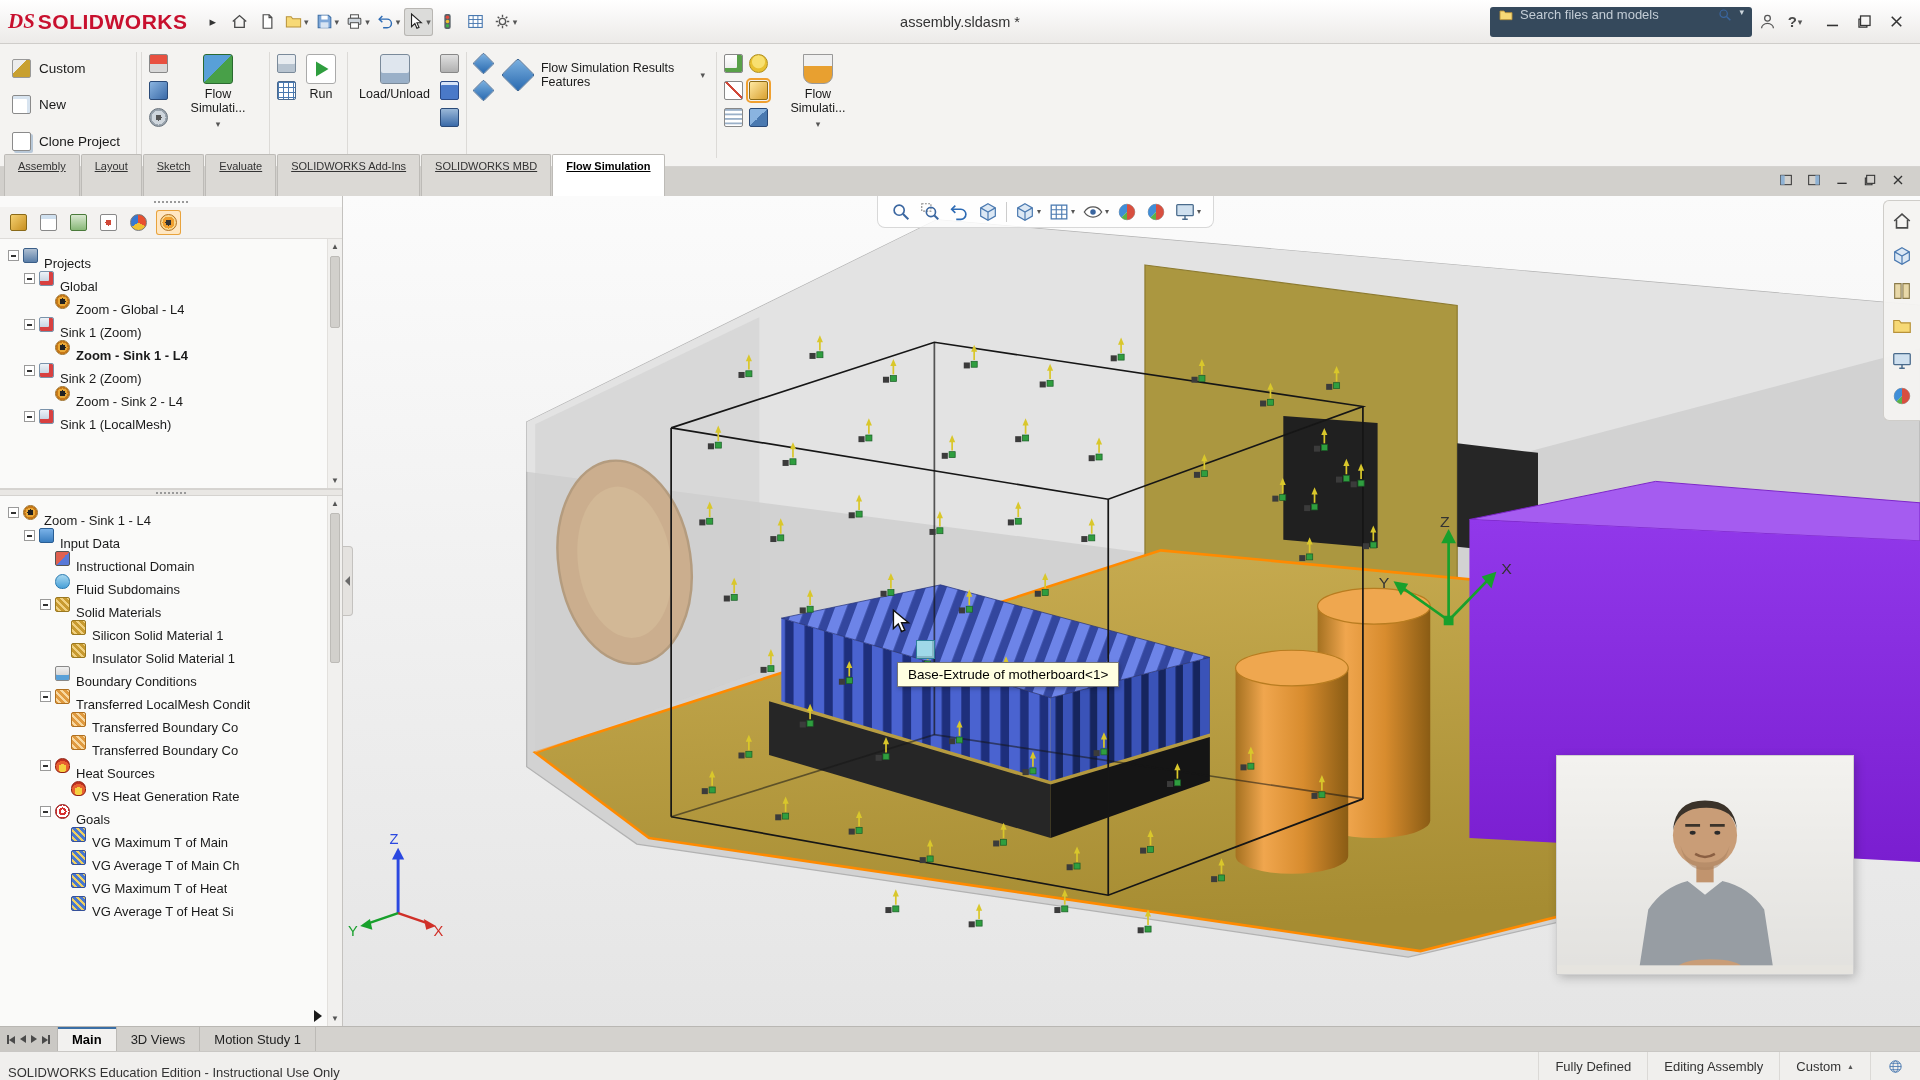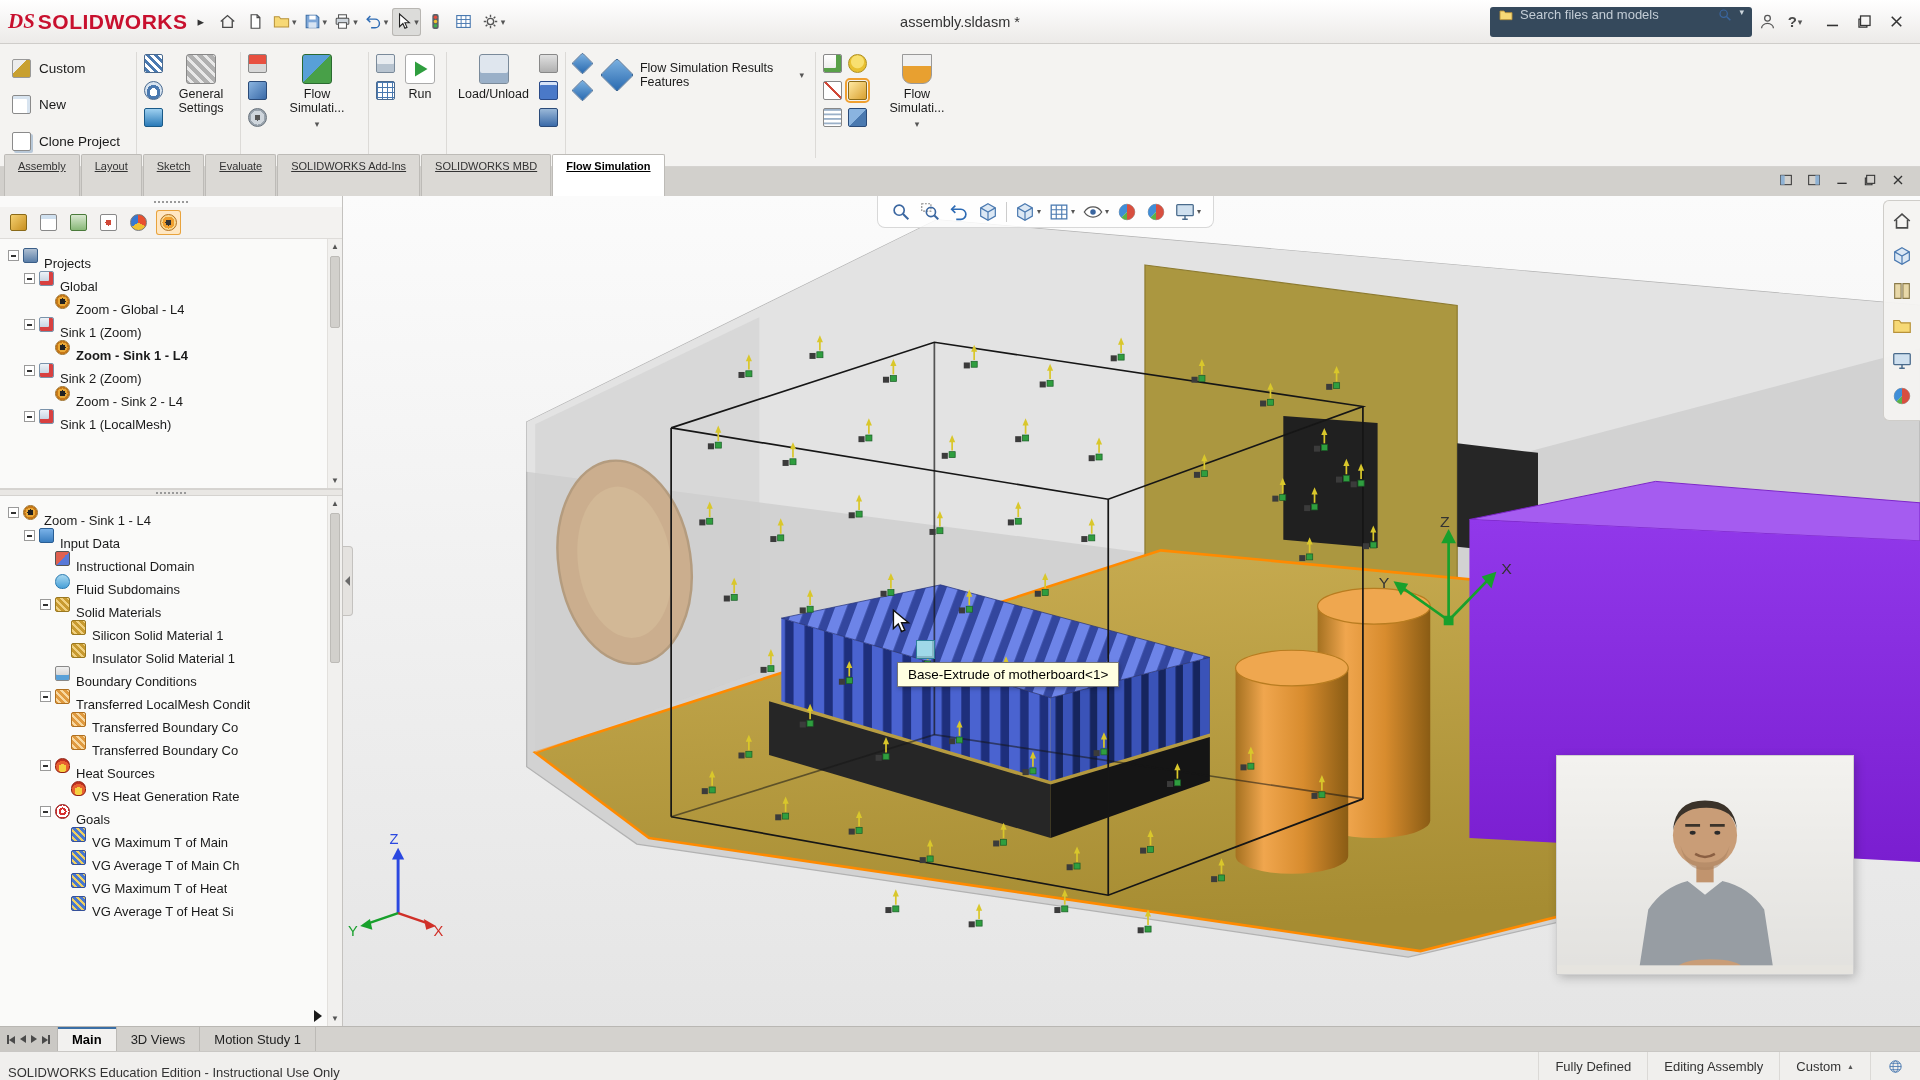--- a/index.html
+++ b/index.html
@@ -3,21 +3,21 @@
 <meta charset="utf-8">
 <style>
   *{margin:0;padding:0;box-sizing:border-box;}
   html,body{width:1920px;height:1080px;overflow:hidden;background:#fff;
     font-family:"Liberation Sans","DejaVu Sans",sans-serif;color:#1a1a1a;}
 
   
   .titlebar{height:44px;display:flex;align-items:center;gap:2px;
     background:linear-gradient(#ffffff,#eceae8);border-bottom:1px solid #cfcdca;
     padding:0 8px;position:relative;}
-  .logo{display:flex;align-items:center;gap:3px;margin-right:0;}
+  .logo{display:flex;align-items:center;gap:3px;margin-right:12px;}
   .logo-ds{color:#c8102e;font-weight:bold;font-style:italic;font-size:21px;font-family:"Liberation Serif",serif;}
   .logo-sw{color:#c8102e;font-weight:bold;font-size:21px;letter-spacing:.5px;}
   .menu-expand{font-size:13px;color:#333;padding:0 8px;cursor:default;}
   .qbtn{height:28px;min-width:26px;display:flex;align-items:center;justify-content:center;
     border-radius:3px;padding:0 2px;gap:1px;}
   .qbtn svg{width:19px;height:19px;color:#4a4a4a;}
   .qbtn.pressed{background:#dcdcda;box-shadow:inset 0 0 0 1px #b8b6b2;}
   .caret{font-size:9px;color:#555;}
   .caret.light{color:#cdd6dd;}
   .doc-title{position:absolute;left:50%;transform:translateX(-50%);font-size:14.5px;color:#333;white-space:nowrap;}
@@ -404,31 +404,20 @@
     <div class="rb-cmd">
         <span class="sic ic-newdoc"></span>
         <span>New</span>
       </div>
     <div class="rb-cmd">
         <span class="sic ic-clone"></span>
         <span>Clone Project</span>
       </div>
   </div>
   <div class="rb-sep"></div>
-  <div class="rb-group">
-    <div class="rb-col">
-      <span class="sic ic-checker"></span>
-      <span class="sic ic-gauge"></span>
-      <span class="sic ic-fluid"></span>
-    </div>
-    <div class="rb-big narrow">
-      <span class="bic bic-settings"></span>
-      <span class="rb-label">General Settings</span>
-    </div>
-  </div>
   <div class="rb-sep"></div>
   <div class="rb-group">
     <div class="rb-col">
       <span class="sic ic-flag"></span>
       <span class="sic ic-component"></span>
       <span class="sic ic-fan"></span>
     </div>
     <div class="rb-big">
       <span class="bic bic-flowtree"></span>
       <span class="rb-label">Flow Simulati...</span>

